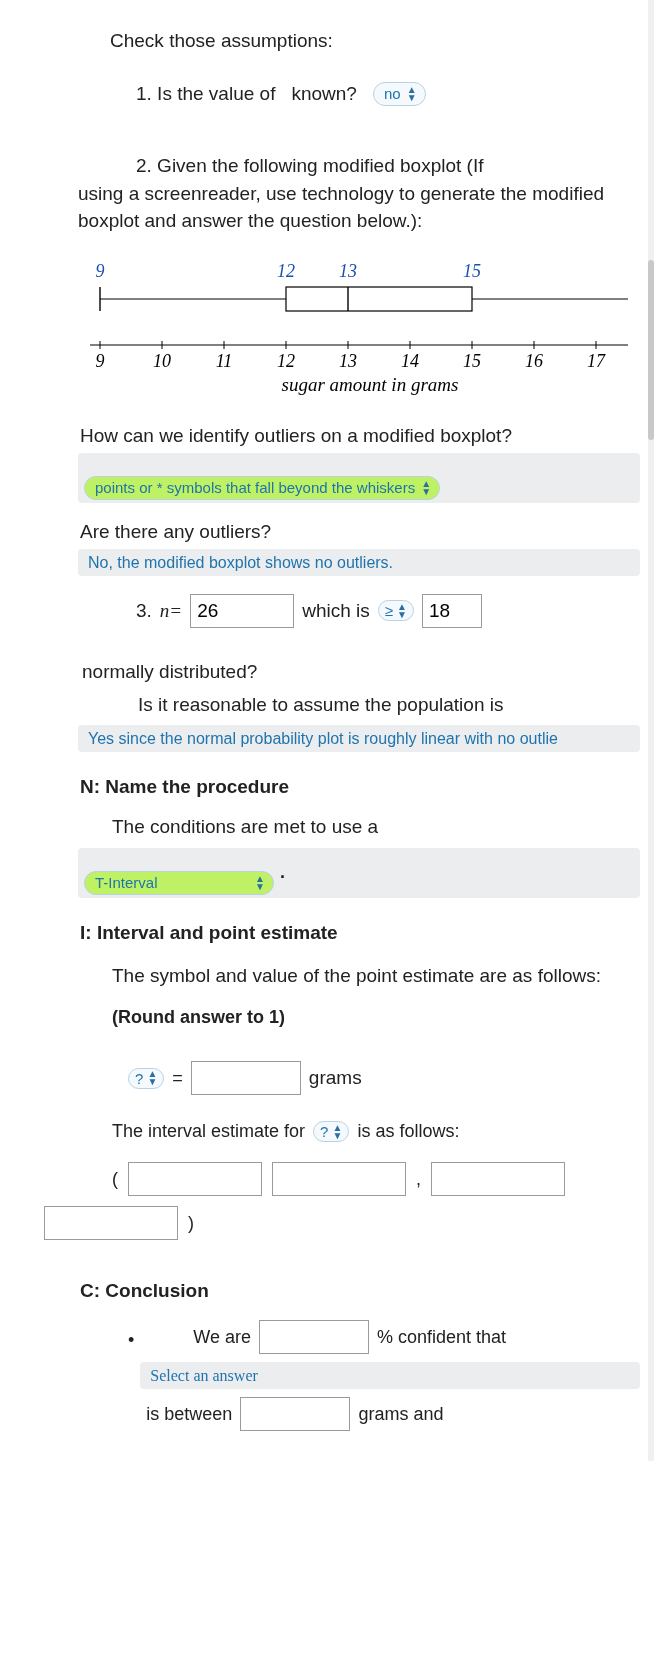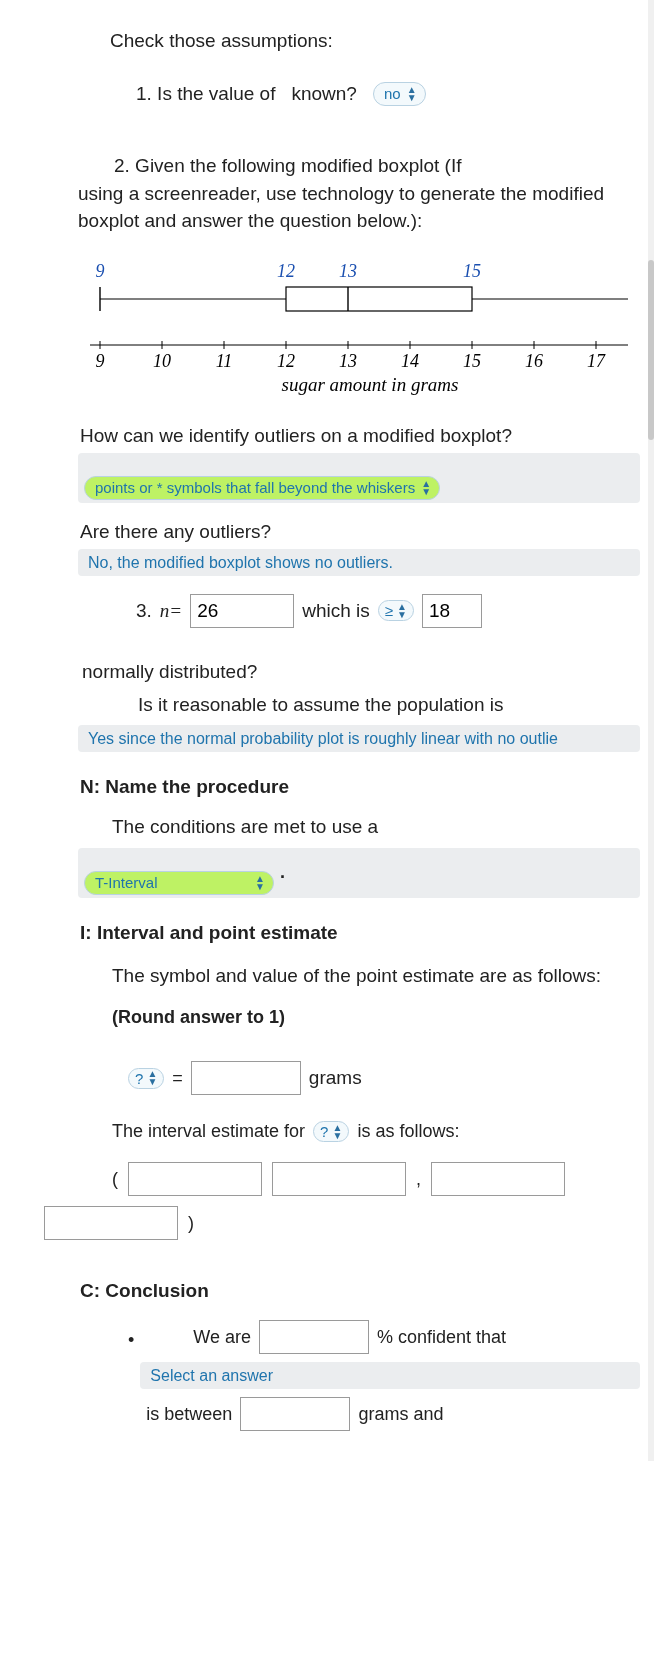--- a/index.html
+++ b/index.html
@@ -45,21 +45,21 @@
     font-size: 15px;
     line-height: 20px;
     white-space: nowrap;
   }
   .pill.wide { border-radius: 12px; display:inline-flex; }
   .sorticon {
     display:inline-block; width:10px; text-align:center;
     font-size:10px; line-height:8px; color:#2a6fa0;
   }
   .q2 { font-size: 19px; line-height: 1.45; margin-left: -6px; margin-bottom: 24px;}
-  .q2 .lead { margin-left: 36px; }
+  .q2 .lead { margin-left: 58px; }
   .boxplot-wrap { margin: 10px 0 26px -4px; }
   svg { display:block; }
   .valuelabel { font-family: Georgia, "Times New Roman", serif; font-style: italic; fill:#1a4fb0; font-size:18px;}
   .ticklabel { font-family: Georgia, "Times New Roman", serif; font-style: italic; fill:#000; font-size:18px;}
   .axislabel { font-family: Georgia, "Times New Roman", serif; font-style: italic; fill:#000; font-size:19px;}
   .question-line { font-size: 19px; margin: 8px 0 6px -4px;}
   .answer-bar {
     background: #ebedef;
     border-radius: 4px;
     padding: 3px 6px;
@@ -234,21 +234,21 @@
 
   <div class="bullet-row">
     <span class="dot">•</span>
     <div style="flex:1;">
       <div class="flexline" style="margin-bottom:8px;margin-left:47px;">
         <span>We are</span>
         <input class="num-input w110" style="">
         <span>% confident that</span>
       </div>
       <div class="answer-bar" style="margin:0 -6px 8px -6px;">
-        <span style="color:#1f74ad; font-size:16px; padding:0 4px;">Select an answer</span>
+        <span style="color:#1f74ad; font-size:16px; padding:0 4px;font-family:Liberation Serif, serif;">Select an answer</span>
       </div>
       <div class="flexline">
         <span>is between</span>
         <input class="num-input w110" style="">
         <span>grams and</span>
       </div>
     </div>
   </div>
 
 </div>

